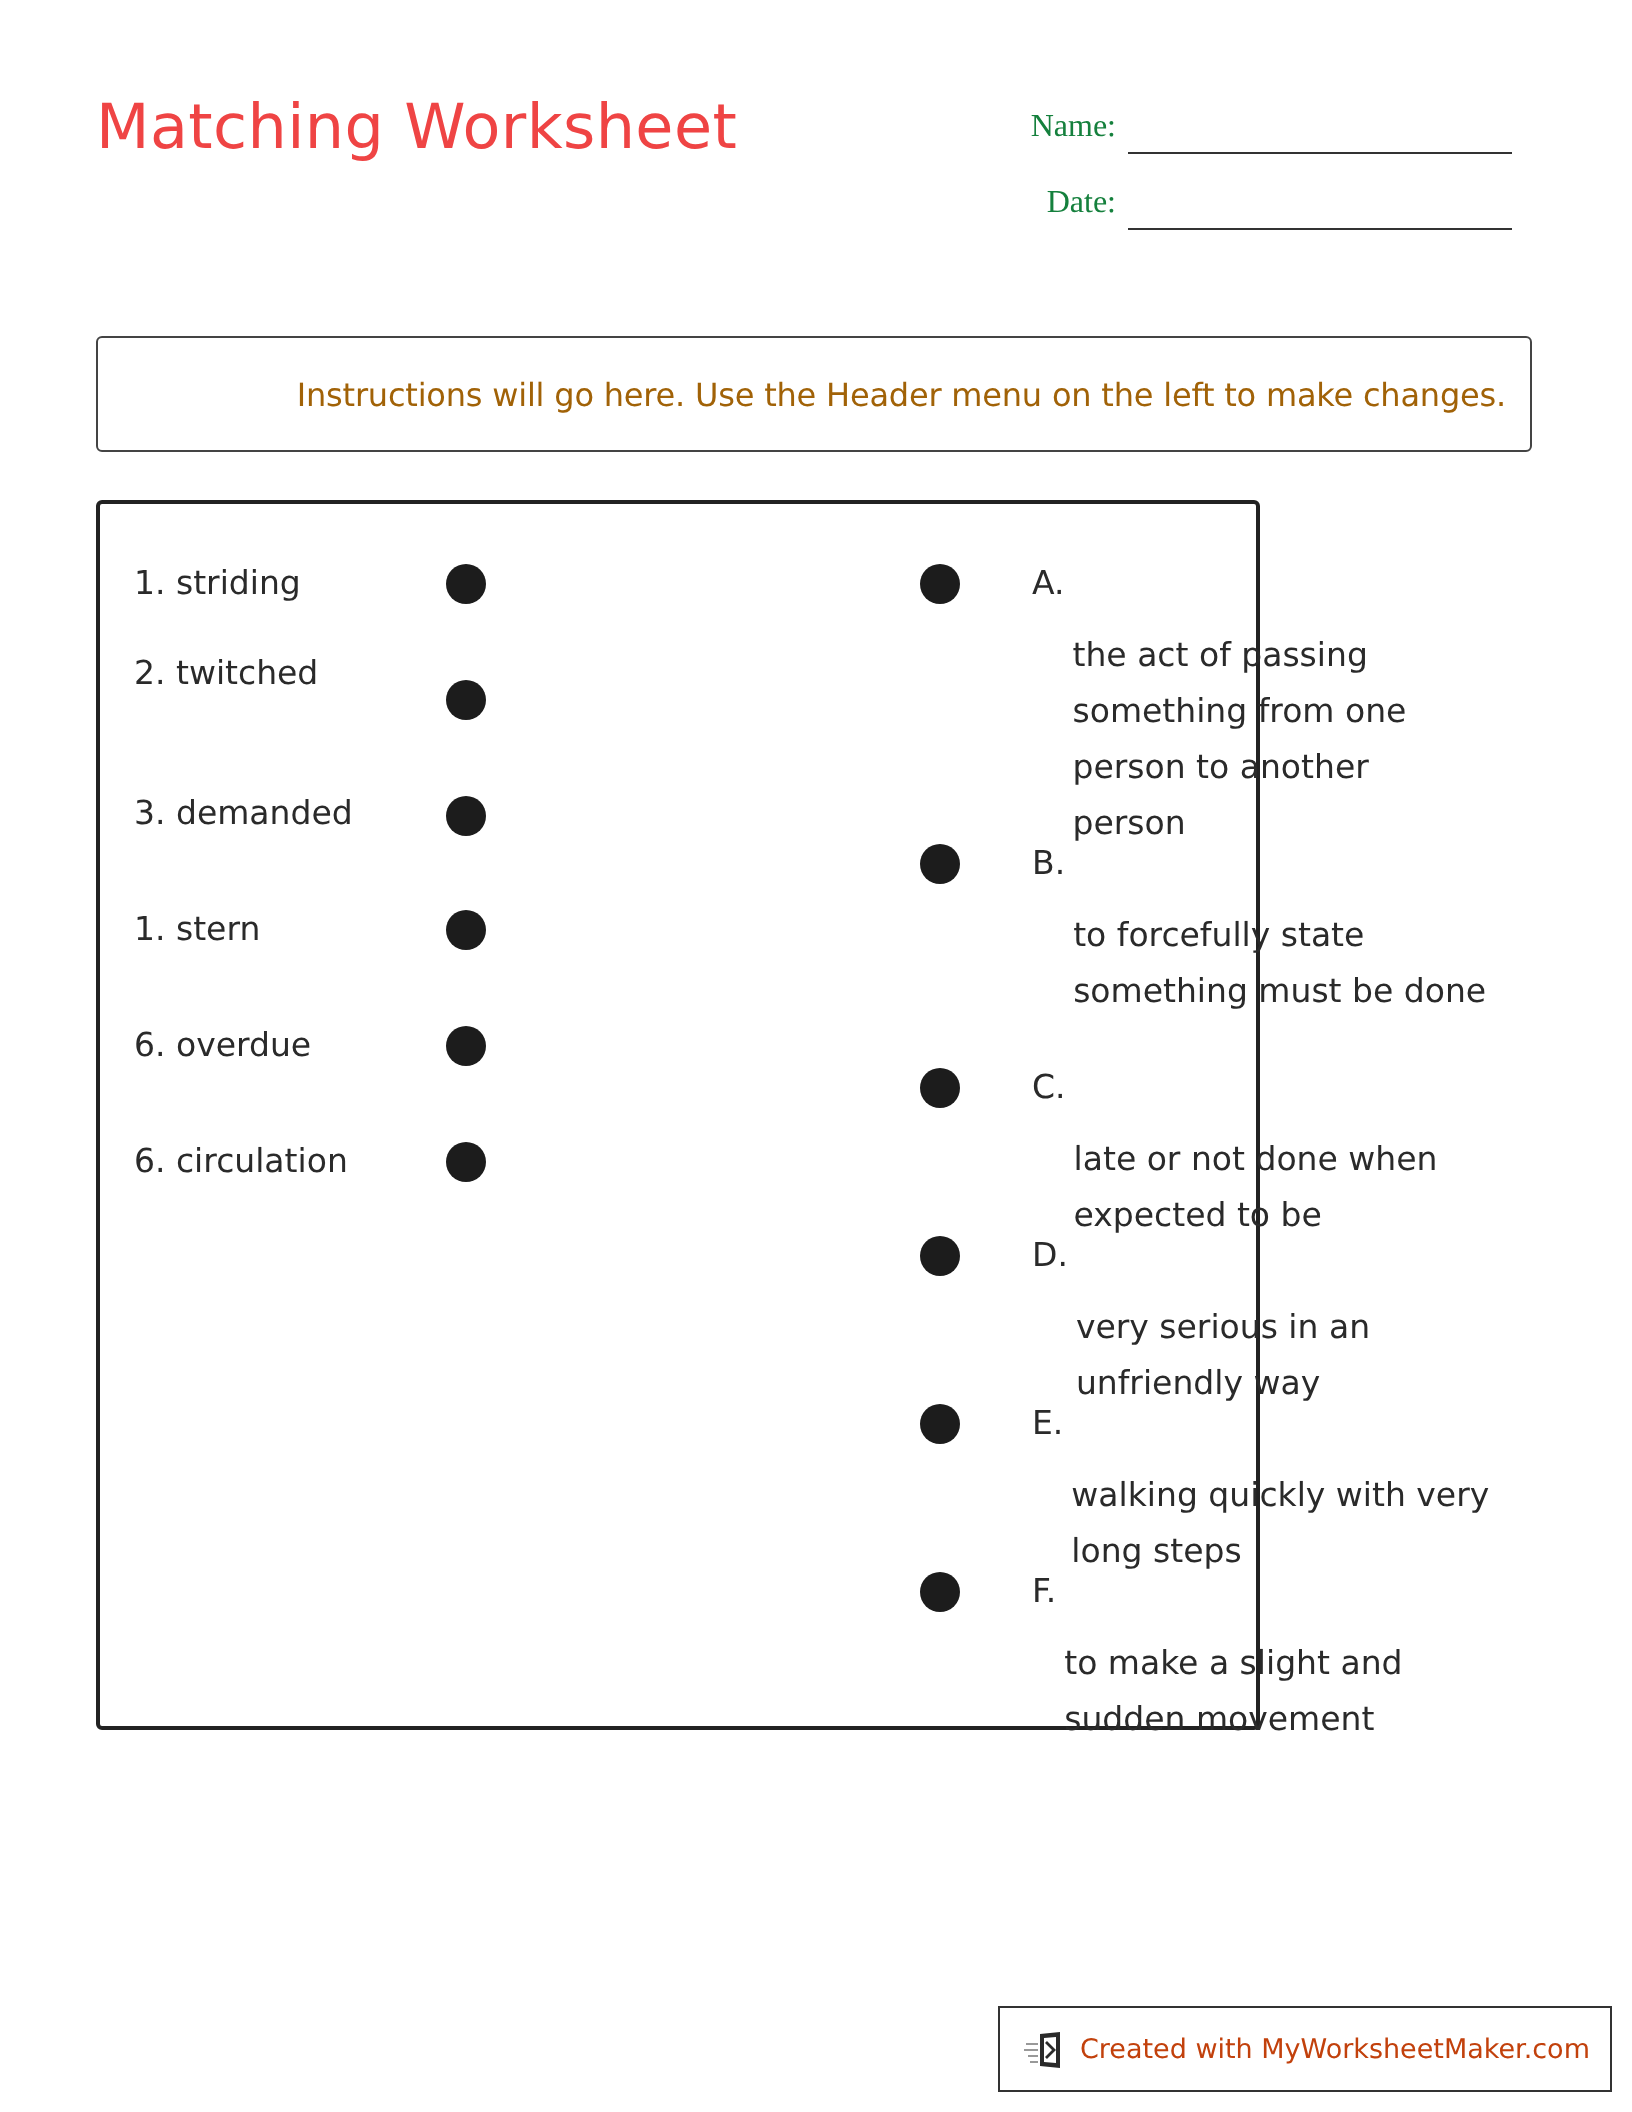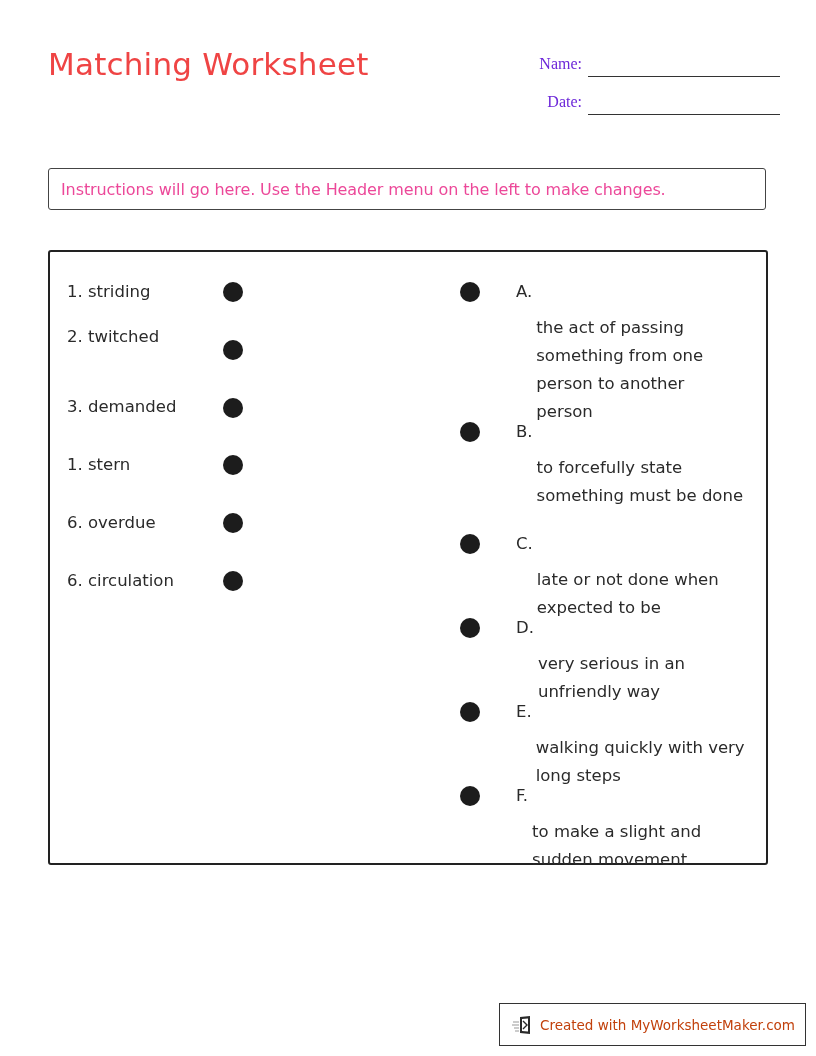--- a/index.html
+++ b/index.html
@@ -21,26 +21,26 @@
       top: 46px;
       font-size: 31px;
       font-weight: normal;
       letter-spacing: 0.2px;
       color: #ef4444;
       margin: 0;
       font-family: "DejaVu Sans", sans-serif;
     }
     .meta-row {
       position: absolute;
-      left: 512px;
+      left: 488px;
       width: 268px;
       height: 24px;
       font-family: "Liberation Serif", serif;
       font-size: 16px;
-      color: #6d28d9;
+      color: #15803d;
     }
     .meta-row .label {
       position: absolute;
       right: 198px;
       bottom: 4px;
       white-space: nowrap;
     }
     .meta-row .line {
       position: absolute;
       left: 76px;
@@ -49,38 +49,39 @@
       border-bottom: 1.3px solid #333;
     }
     .meta-name { top: 53px; }
     .meta-date { top: 91px; }
 
     .instructions {
       position: absolute;
       left: 48px;
       top: 168px;
       width: 718px;
-      height: 42px;
+      height: 58px;
       border: 1.3px solid #444;
       border-radius: 3px;
       box-sizing: border-box;
       padding: 0 12px;
       display: flex;
       align-items: center;
       font-size: 16px;
-      color: #ec4899;
+      color: #a16207;
       font-family: "DejaVu Sans", sans-serif;
       letter-spacing: -0.1px;
+      justify-content: flex-end;
     }
 
     .match-box {
       position: absolute;
       left: 48px;
       top: 250px;
-      width: 720px;
+      width: 582px;
       height: 615px;
       border: 2.2px solid #222;
       border-radius: 3px;
       box-sizing: border-box;
     }
 
     .term {
       position: absolute;
       left: 17px;
       font-size: 16.5px;

